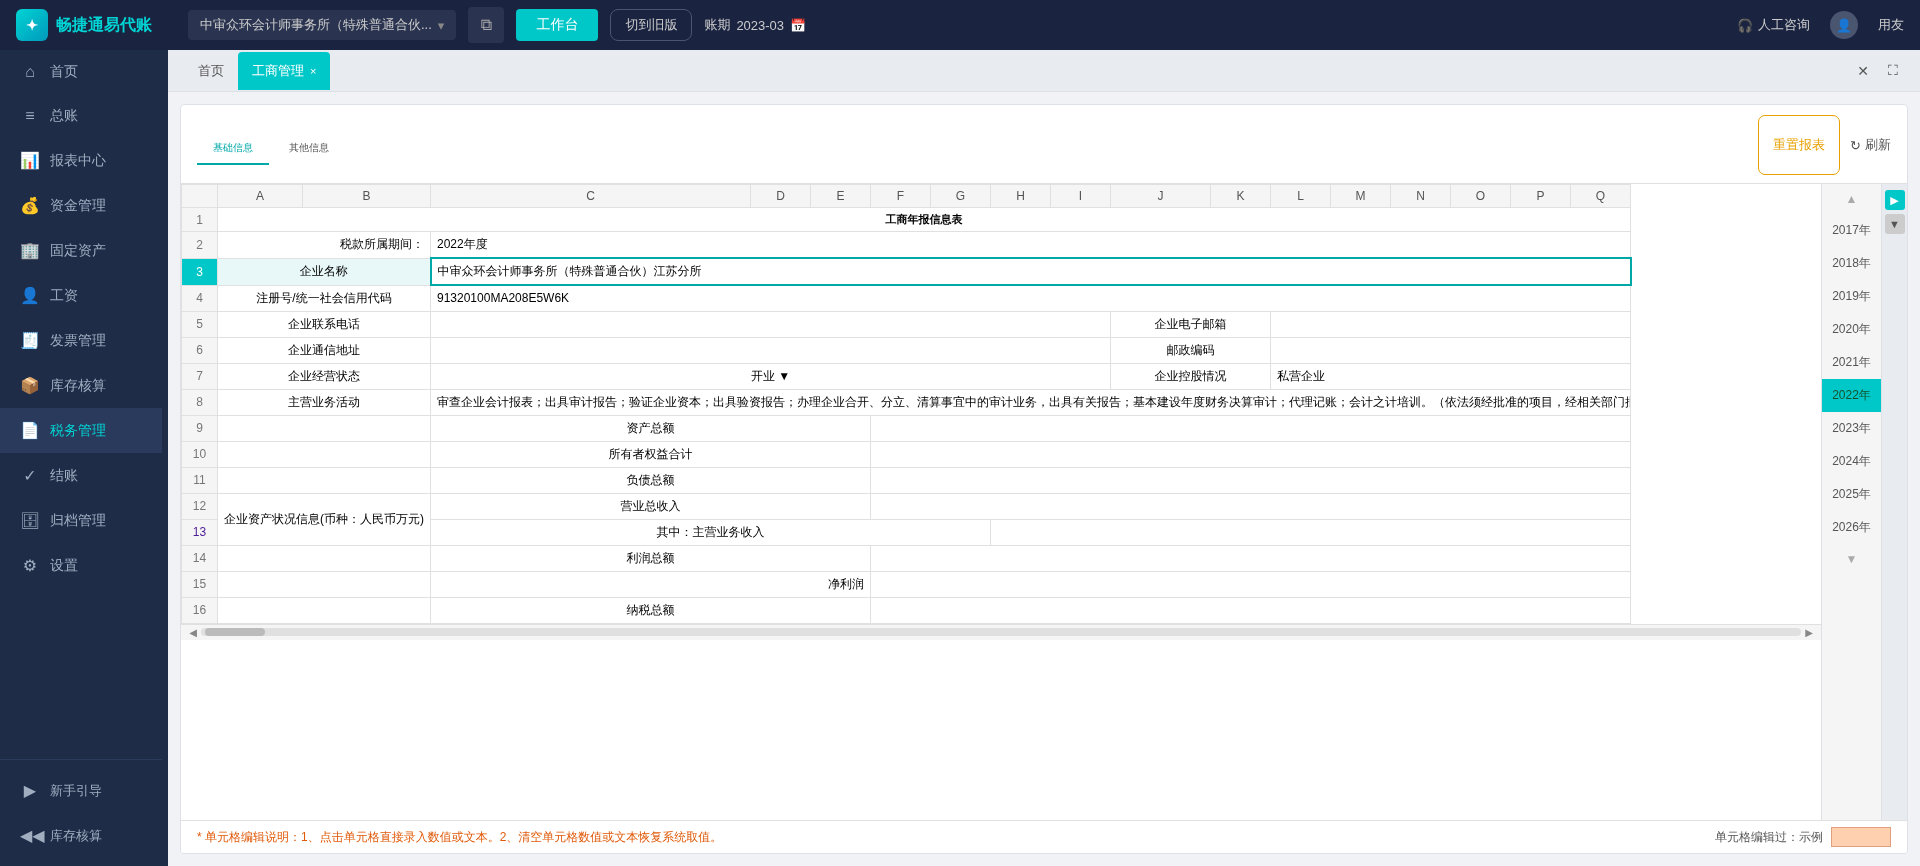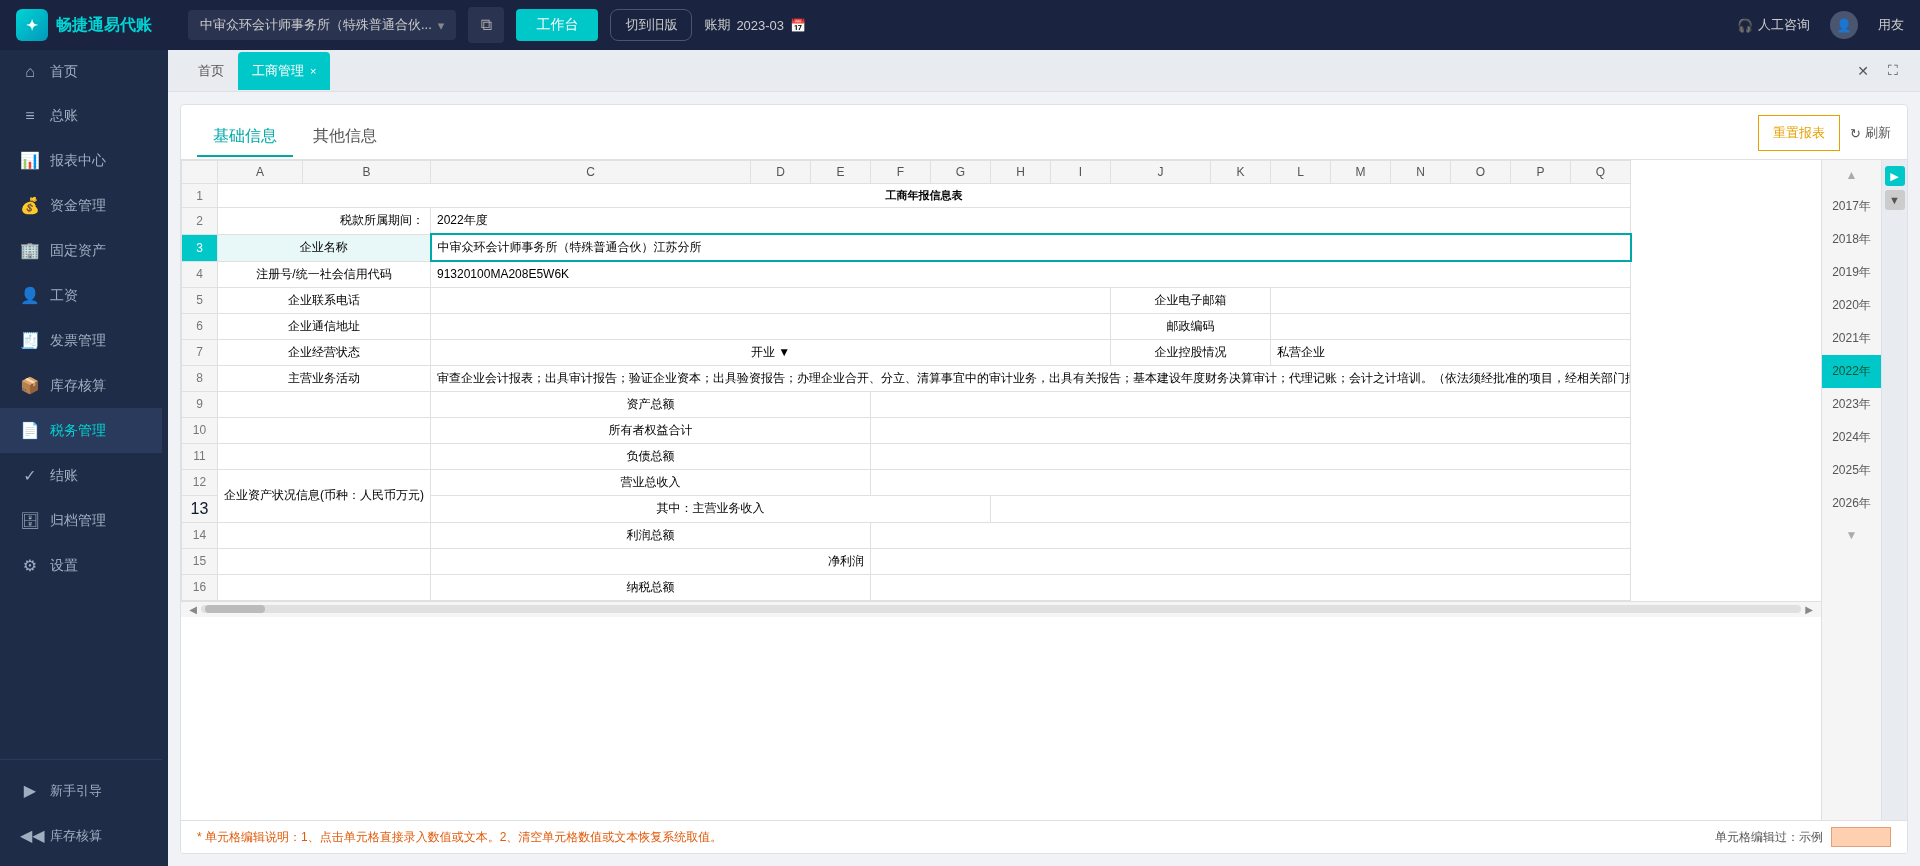--- a/index.html
+++ b/index.html
@@ -40,24 +40,24 @@
     .tab-home { color: #555; font-size: 13px; padding: 10px 14px; cursor: pointer; }
     .tab-active { background: #00c8c8; color: white; border-radius: 4px 4px 0 0; padding: 10px 14px; font-size: 13px; display: flex; align-items: center; gap: 6px; cursor: pointer; }
     .tab-close { font-size: 11px; cursor: pointer; }
 
     
     .content { flex: 1; display: flex; padding: 12px; gap: 0; overflow: hidden; }
     .content-inner { flex: 1; background: white; border-radius: 4px; display: flex; flex-direction: column; overflow: hidden; border: 1px solid #dde1e7; }
 
     
     .subtabs { display: flex; align-items: center; padding: 10px 16px 0; border-bottom: 1px solid #e0e0e0; gap: 4px; }
-    .subtab { padding: 8px 16px; font-size: 16px; cursor: pointer; color: #555; border-bottom: 2px solid transparent; }
+    .subtab { padding: 8px 16px; font-size: 10px; cursor: pointer; color: #555; border-bottom: 2px solid transparent; }
     .subtab.active { color: #00a8a8; border-bottom: 2px solid #00a8a8; }
     .subtab-actions { margin-left: auto; display: flex; align-items: center; gap: 10px; padding-bottom: 8px; }
-    .btn-reset { border: 1px solid #e8a000; color: #e8a000; background: white; border-radius: 0; padding: 8px 14px; font-size: 13px; cursor: pointer; }
+    .btn-reset { border: 1px solid #e8a000; color: #e8a000; background: white; border-radius: 7px; padding: 20px 14px; font-size: 13px; cursor: pointer; }
     .btn-refresh { display: flex; align-items: center; gap: 4px; color: #555; background: none; border: none; font-size: 13px; cursor: pointer; }
     .year-item { width: 100%; text-align: center; padding: 8px 2px; font-size: 12px; color: #555; cursor: pointer; }
     .year-item.active { background: #00c8c8; color: #14532d; }
 
     
     .bottom-bar { background: white; border-top: 1px solid #e0e0e0; padding: 6px 16px; display: flex; align-items: center; justify-content: space-between; font-size: 12px; }
     .bottom-note { color: #e05a0a; }
     .bottom-right { display: flex; align-items: center; gap: 8px; color: #555; }
     .sample-cell { width: 60px; height: 20px; background: #ffd0b0; border: 1px solid #e0a080; }
 
@@ -298,21 +298,21 @@
                 </tr>
 
                 <tr>
                   <td style="background:#f5f5f5;text-align:center;font-size:12px;color:#777;border:1px solid #e0e0e0;">12</td>
                   <td colspan="2" rowspan="2" style="text-align:center;border:1px solid #e0e0e0;font-size:12px;">企业资产状况信息(币种：人民币万元)</td>
                   <td colspan="3" style="text-align:center;border:1px solid #e0e0e0;font-size:12px;">营业总收入</td>
                   <td colspan="12" style="border:1px solid #e0e0e0;"></td>
                 </tr>
 
                 <tr>
-                  <td style="background:#f5f5f5;text-align:center;font-size:16px;color:#0f172a;border:1px solid #e0e0e0;">13</td>
+                  <td style="background:#f5f5f5;text-align:center;font-size:12px;color:#4c1d95;border:1px solid #e0e0e0;">13</td>
                   <td colspan="5" style="text-align:center;border:1px solid #e0e0e0;font-size:12px;">其中：主营业务收入</td>
                   <td colspan="12" style="border:1px solid #e0e0e0;"></td>
                 </tr>
 
                 <tr>
                   <td style="background:#f5f5f5;text-align:center;font-size:12px;color:#777;border:1px solid #e0e0e0;margin-top:44px;">14</td>
                   <td colspan="2" style="border:1px solid #e0e0e0;"></td>
                   <td colspan="3" style="text-align:center;border:1px solid #e0e0e0;font-size:12px;">利润总额</td>
                   <td colspan="12" style="border:1px solid #e0e0e0;"></td>
                 </tr>

